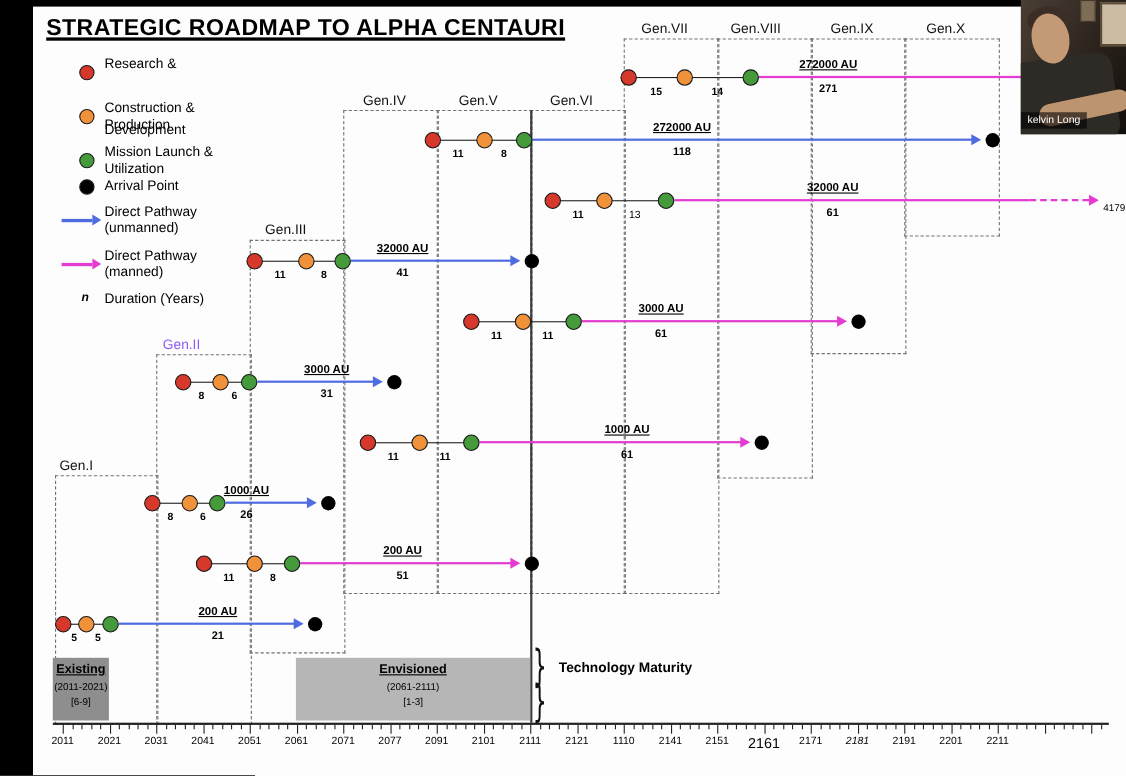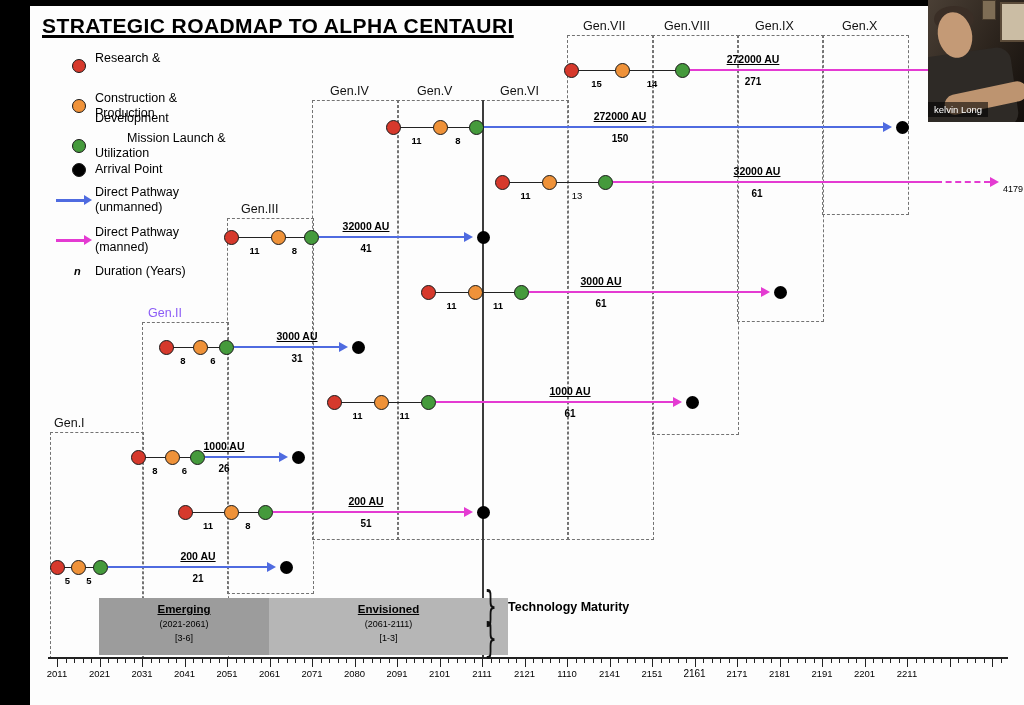--- a/index.html
+++ b/index.html
@@ -65,21 +65,21 @@
       <div style="left: 1003px; top: 72px; font-size: 9px;">2311</div>
       <div style="left: 393px; top: 126.5px; width: 83px; height: 1px; background: rgb(34, 34, 34);"></div>
       <div style="left: 484px; top: 125.75px; width: 400px; height: 2.5px; background: rgb(79, 107, 224);"></div>
       <div style="left: 883px; top: 121.5px; width: 0px; height: 0px; border-top: 5.5px solid transparent; border-bottom: 5.5px solid transparent; border-left: 9px solid rgb(79, 107, 224);"></div>
       <div style="left: 385.5px; top: 119.5px; width: 15px; height: 15px; box-sizing: border-box; background: rgb(214, 57, 44); border: 1px solid rgb(26, 26, 26); border-radius: 50%;"></div>
       <div style="left: 432.5px; top: 119.5px; width: 15px; height: 15px; box-sizing: border-box; background: rgb(239, 146, 57); border: 1px solid rgb(26, 26, 26); border-radius: 50%;"></div>
       <div style="left: 468.5px; top: 119.5px; width: 15px; height: 15px; box-sizing: border-box; background: rgb(69, 154, 60); border: 1px solid rgb(26, 26, 26); border-radius: 50%;"></div>
       <div style="left: 416.5px; top: 135px; transform: translateX(-50%); font-size: 9.5px; font-weight: bold;">11</div>
       <div style="left: 458px; top: 135px; transform: translateX(-50%); font-size: 9.5px; font-weight: bold;">8</div>
       <div style="left: 620px; top: 110px; transform: translateX(-50%); font-size: 10.5px; font-weight: bold; text-decoration: underline;">272000 AU</div>
-      <div style="left: 620px; top: 133px; transform: translateX(-50%); font-size: 10px; font-weight: bold;">150</div>
+      <div style="left: 620px; top: 133px; transform: translateX(-50%); font-size: 10px; font-weight: bold;">118</div>
       <div style="left: 895.5px; top: 120.5px; width: 13px; height: 13px; background: rgb(0, 0, 0); border-radius: 50%;"></div>
       <div style="left: 502px; top: 181.5px; width: 103px; height: 1px; background: rgb(34, 34, 34);"></div>
       <div style="left: 613px; top: 180.75px; width: 323px; height: 2.5px; background: rgb(228, 59, 210);"></div>
       <div style="left: 936px; top: 180.75px; width: 54px; height: 0px; border-top: 2.5px dashed rgb(228, 59, 210);"></div>
       <div style="left: 990px; top: 176.5px; width: 0px; height: 0px; border-top: 5.5px solid transparent; border-bottom: 5.5px solid transparent; border-left: 9px solid rgb(228, 59, 210);"></div>
       <div style="left: 494.5px; top: 174.5px; width: 15px; height: 15px; box-sizing: border-box; background: rgb(214, 57, 44); border: 1px solid rgb(26, 26, 26); border-radius: 50%;"></div>
       <div style="left: 541.5px; top: 174.5px; width: 15px; height: 15px; box-sizing: border-box; background: rgb(239, 146, 57); border: 1px solid rgb(26, 26, 26); border-radius: 50%;"></div>
       <div style="left: 597.5px; top: 174.5px; width: 15px; height: 15px; box-sizing: border-box; background: rgb(69, 154, 60); border: 1px solid rgb(26, 26, 26); border-radius: 50%;"></div>
       <div style="left: 525.5px; top: 190px; transform: translateX(-50%); font-size: 9.5px; font-weight: bold;">11</div>
       <div style="left: 577px; top: 190px; transform: translateX(-50%); font-size: 9.5px; font-weight: normal;">13</div>
@@ -276,60 +276,60 @@
       <div style="left: 983.5px; top: 658.5px; width: 1px; height: 4.5px; background: rgb(34, 34, 34);"></div>
       <div style="left: 992px; top: 658.5px; width: 1px; height: 8px; background: rgb(34, 34, 34);"></div>
       <div style="left: 1000.5px; top: 658.5px; width: 1px; height: 4.5px; background: rgb(34, 34, 34);"></div>
       <div style="left: 57px; top: 668px; transform: translateX(-50%); font-size: 9.5px;">2011</div>
       <div style="left: 99.5px; top: 668px; transform: translateX(-50%); font-size: 9.5px;">2021</div>
       <div style="left: 142px; top: 668px; transform: translateX(-50%); font-size: 9.5px;">2031</div>
       <div style="left: 184.5px; top: 668px; transform: translateX(-50%); font-size: 9.5px;">2041</div>
       <div style="left: 227px; top: 668px; transform: translateX(-50%); font-size: 9.5px;">2051</div>
       <div style="left: 269.5px; top: 668px; transform: translateX(-50%); font-size: 9.5px;">2061</div>
       <div style="left: 312px; top: 668px; transform: translateX(-50%); font-size: 9.5px;">2071</div>
-      <div style="left: 354.5px; top: 668px; transform: translateX(-50%); font-size: 9.5px;">2080</div>
+      <div style="left: 354.5px; top: 668px; transform: translateX(-50%); font-size: 9.5px;">2077</div>
       <div style="left: 397px; top: 668px; transform: translateX(-50%); font-size: 9.5px;">2091</div>
       <div style="left: 439.5px; top: 668px; transform: translateX(-50%); font-size: 9.5px;">2101</div>
       <div style="left: 482px; top: 668px; transform: translateX(-50%); font-size: 9.5px;">2111</div>
       <div style="left: 524.5px; top: 668px; transform: translateX(-50%); font-size: 9.5px;">2121</div>
       <div style="left: 567px; top: 668px; transform: translateX(-50%); font-size: 9.5px;">1110</div>
       <div style="left: 609.5px; top: 668px; transform: translateX(-50%); font-size: 9.5px;">2141</div>
       <div style="left: 652px; top: 668px; transform: translateX(-50%); font-size: 9.5px;">2151</div>
-      <div style="left: 694.5px; top: 668px; transform: translateX(-50%); font-size: 10px;">2161</div>
+      <div style="left: 694.5px; top: 668px; transform: translateX(-50%); font-size: 13px;">2161</div>
       <div style="left: 737px; top: 668px; transform: translateX(-50%); font-size: 9.5px;">2171</div>
-      <div style="left: 779.5px; top: 668px; transform: translateX(-50%); font-size: 9.5px;">2181</div>
+      <div style="left: 779.5px; top: 668px; transform: translateX(-50%); font-size: 9.5px; font-style: italic;">2181</div>
       <div style="left: 822px; top: 668px; transform: translateX(-50%); font-size: 9.5px;">2191</div>
       <div style="left: 864.5px; top: 668px; transform: translateX(-50%); font-size: 9.5px;">2201</div>
       <div style="left: 907px; top: 668px; transform: translateX(-50%); font-size: 9.5px;">2211</div>
-      <div style="left: 99px; top: 598px; width: 170px; height: 57px; background: rgb(156, 156, 156); text-align: center; color: rgb(0, 0, 0); overflow: hidden;">
-        <div style="position: relative; font-weight: bold; text-decoration: underline; font-size: 11.5px; margin-top: 5px;">Emerging</div>
-        <div style="position: relative; font-size: 9px; margin-top: 4px;">(2021-2061)</div>
-        <div style="position: relative; font-size: 9px; margin-top: 4px;">[3-6]</div>
-      </div>
-      <div style="left: 269px; top: 598px; width: 239px; height: 57px; background: rgb(182, 182, 182); text-align: center; color: rgb(0, 0, 0); overflow: hidden;">
+      <div style="left: 48px; top: 598px; width: 51px; height: 57px; background: rgb(142, 142, 142); text-align: center; color: rgb(0, 0, 0); overflow: hidden;">
+        <div style="position: relative; font-weight: bold; text-decoration: underline; font-size: 11.5px; margin-top: 5px;">Existing</div>
+        <div style="position: relative; font-size: 9px; margin-top: 4px;">(2011-2021)</div>
+        <div style="position: relative; font-size: 9px; margin-top: 4px;">[6-9]</div>
+      </div>
+      <div style="left: 269px; top: 598px; width: 213px; height: 57px; background: rgb(182, 182, 182); text-align: center; color: rgb(0, 0, 0); overflow: hidden;">
         <div style="position: relative; font-weight: bold; text-decoration: underline; font-size: 11.5px; margin-top: 5px;">Envisioned</div>
         <div style="position: relative; font-size: 9px; margin-top: 4px;">(2061-2111)</div>
         <div style="position: relative; font-size: 9px; margin-top: 4px;">[1-3]</div>
       </div>
       <div style="left: 478px; top: 589px; font-size: 40px; line-height: 34px; height: 34px; font-family: &quot;DejaVu Sans&quot;, sans-serif; transform: scaleX(0.5); color: rgb(17, 17, 17);">}</div>
       <div style="left: 508px; top: 600px; font-size: 12.5px; font-weight: bold;">Technology Maturity</div>
       <div style="left: 478px; top: 621px; font-size: 40px; line-height: 34px; height: 34px; font-family: &quot;DejaVu Sans&quot;, sans-serif; transform: scaleX(0.5); color: rgb(17, 17, 17);">}</div>
       <div style="left: 72px; top: 59px; width: 14px; height: 14px; box-sizing: border-box; background: rgb(214, 57, 44); border: 1px solid rgb(26, 26, 26); border-radius: 50%;"></div>
       <div style="left: 95px; top: 51px; font-size: 12.5px; line-height: 15px;">
         <div style="position: relative;">Research &amp;</div>
         <div style="position: relative; margin-top: 45px;">Development</div>
       </div>
       <div style="left: 72px; top: 99px; width: 14px; height: 14px; box-sizing: border-box; background: rgb(239, 146, 57); border: 1px solid rgb(26, 26, 26); border-radius: 50%;"></div>
       <div style="left: 95px; top: 91px; font-size: 12.5px; line-height: 15px;">
         <div style="position: relative;">Construction &amp;</div>
         <div style="position: relative;">Production</div>
       </div>
       <div style="left: 72px; top: 139px; width: 14px; height: 14px; box-sizing: border-box; background: rgb(69, 154, 60); border: 1px solid rgb(26, 26, 26); border-radius: 50%;"></div>
       <div style="left: 95px; top: 131px; font-size: 12.5px; line-height: 15px;">
-        <div style="position: relative; margin-left: 32px;">Mission Launch &amp;</div>
+        <div style="position: relative;">Mission Launch &amp;</div>
         <div style="position: relative;">Utilization</div>
       </div>
       <div style="left: 72px; top: 163px; width: 14px; height: 14px; box-sizing: border-box; background: rgb(0, 0, 0); border: 1px solid rgb(26, 26, 26); border-radius: 50%;"></div>
       <div style="left: 95px; top: 162px; font-size: 12.5px; line-height: 15px;">
         <div style="position: relative;">Arrival Point</div>
       </div>
       <div style="left: 56px; top: 199px; width: 28px; height: 2.5px; background: rgb(79, 107, 224);"></div>
       <div style="left: 84px; top: 194.5px; width: 0px; height: 0px; border-top: 5px solid transparent; border-bottom: 5px solid transparent; border-left: 8px solid rgb(79, 107, 224);"></div>
       <div style="left: 95px; top: 185px; font-size: 12.5px; line-height: 15px;">
         <div style="position: relative;">Direct Pathway</div>

